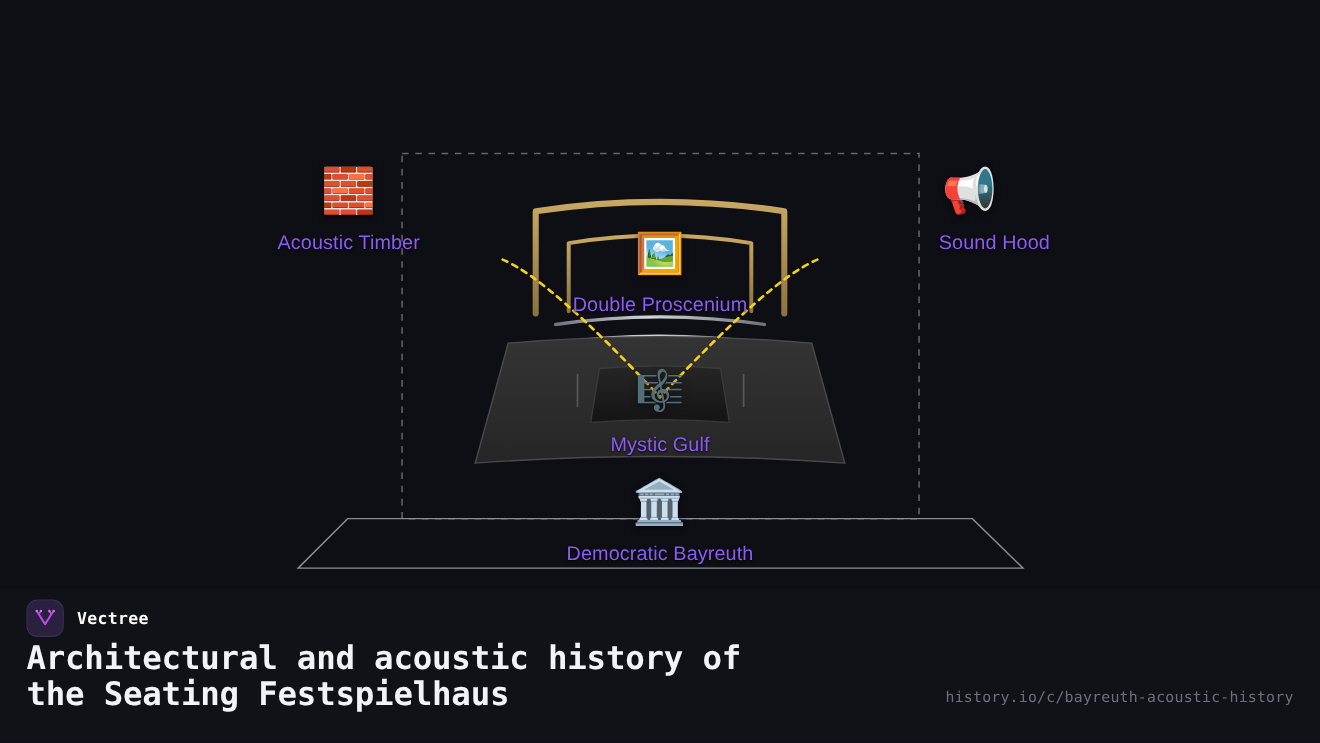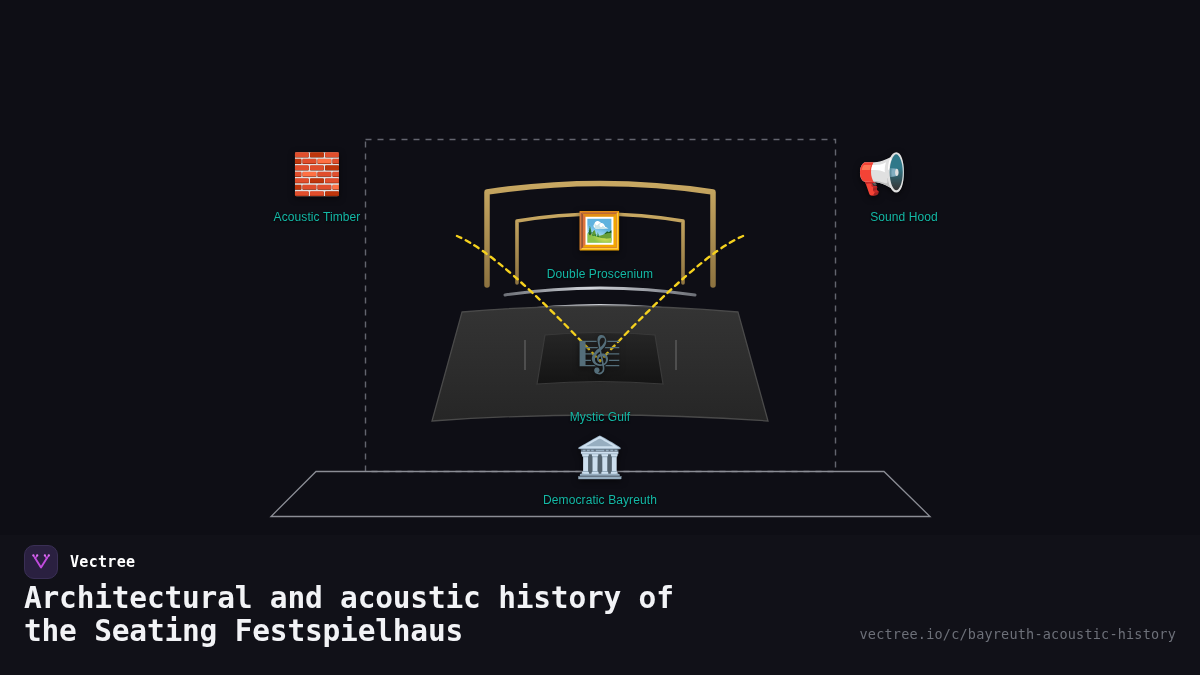--- a/index.html
+++ b/index.html
@@ -18,22 +18,22 @@
   
   #diagram {
     position:absolute;
     left:0; top:0;
     width:1200px; height:540px;
   }
   #diagram svg { display:block; }
 
   .dlabel {
     position:absolute;
-    color:#14b8a6;
-    font-size:12px;
+    color:#8b5cf6;
+    font-size:18px;
     line-height:1;
     letter-spacing:0.1px;
     white-space:nowrap;
     transform:translateX(-50%);
     text-shadow:0 1px 2px rgba(0,0,0,.9);
   }
   .demoji {
     position:absolute;
     font-size:40px;
     line-height:1;
@@ -144,21 +144,21 @@
     <div class="demoji" style="left:317px; top:154px;">🧱</div>
     <div class="dlabel" style="left:317px; top:211px;">Acoustic Timber</div>
 
     <div class="demoji" style="left:882px; top:154px;">📢</div>
     <div class="dlabel" style="left:882px; top:211px;margin-left:22px;">Sound Hood</div>
 
     <div class="demoji small" style="left:600px; top:213px;">🖼️</div>
     <div class="dlabel" style="left:600px; top:268px;">Double Proscenium</div>
 
     <div class="demoji small" style="left:600px; top:337px;">🎼</div>
-    <div class="dlabel" style="left:600px; top:395px;margin-top:16px;">Mystic Gulf</div>
+    <div class="dlabel" style="left:600px; top:395px;">Mystic Gulf</div>
 
     <div class="demoji" style="left:600px; top:437px;">🏛️</div>
     <div class="dlabel" style="left:600px; top:494px;">Democratic Bayreuth</div>
 
   </div>
 
   <div id="footer">
 
     <div id="brand">
       <div id="brand-mark">
@@ -173,17 +173,17 @@
         </svg>
       </div>
       <div id="brand-name">Vectree</div>
     </div>
 
     <div id="headline">
       <div>Architectural and acoustic history of</div>
       <div>the Seating Festspielhaus</div>
     </div>
 
-    <div id="url">vectree.io/c/bayreuth-acoustic-history</div>
+    <div id="url">history.io/c/bayreuth-acoustic-history</div>
 
   </div>
 
 </div>
 
 </body></html>

